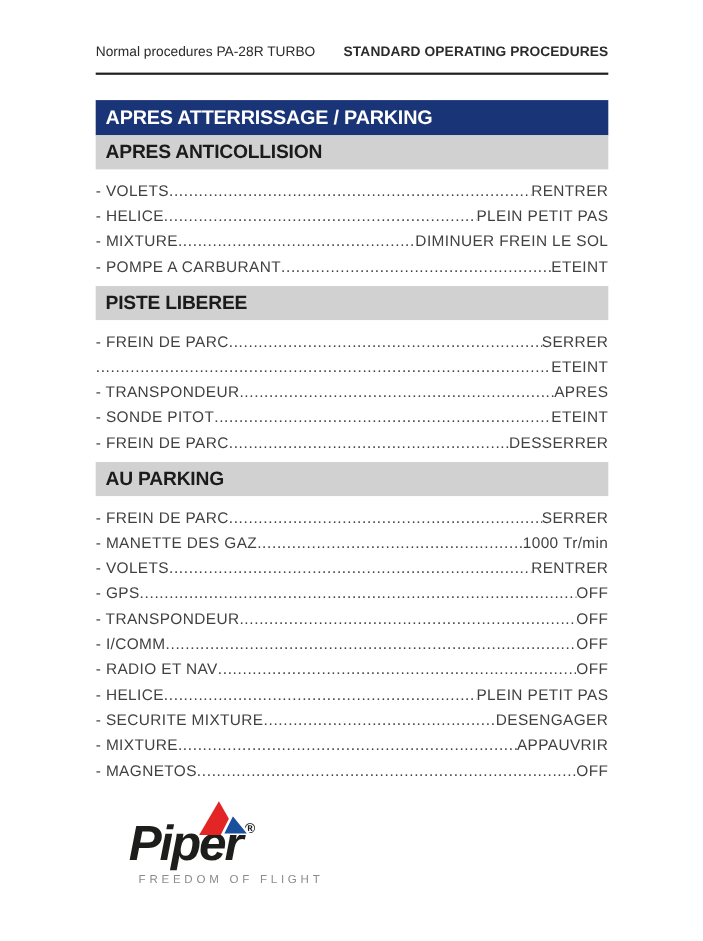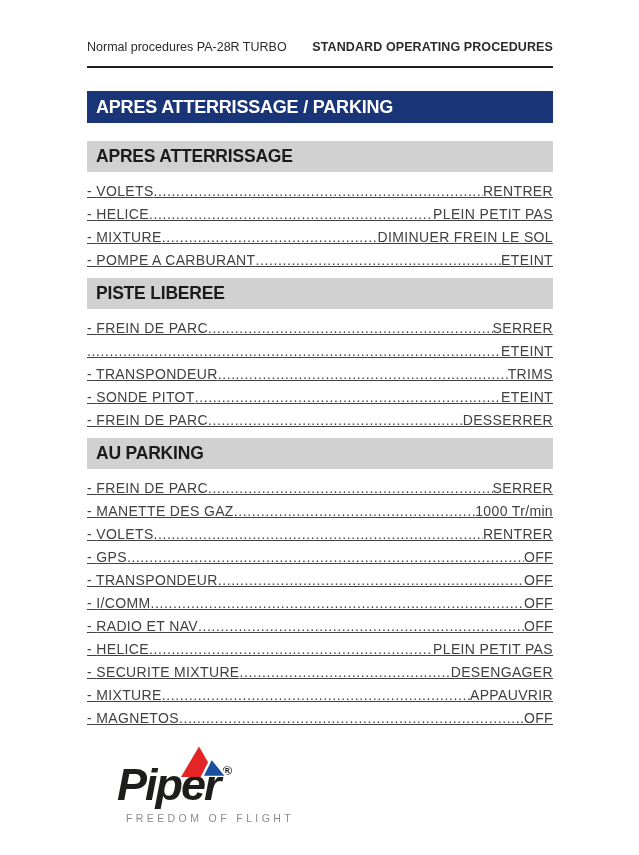--- a/index.html
+++ b/index.html
@@ -24,21 +24,20 @@
     font-size: 12.5px;
     color: #2b2b2b;
     padding-bottom: 12px;
     border-bottom: 2px solid #1f1f1f;
   }
   .doc-header .hdr-right { font-weight: bold; letter-spacing: 0.1px; }
 
   
   .banner {
     margin-top: 23px;
-    margin-bottom: 18px;
     height: 32px;
     background: #1A3478;
     color: #ffffff;
     font-weight: bold;
     font-size: 18px;
     letter-spacing: -0.2px;
     display: flex;
     align-items: center;
     padding-left: 9px;
   }
@@ -60,21 +59,20 @@
   .items { padding: 8px 0 6px 0; }
   .item {
     display: flex;
     align-items: baseline;
     height: 23px;
     line-height: 23px;
     font-size: 14px;
     letter-spacing: 0.35px;
     color: #414141;
     white-space: nowrap;
-    text-decoration: underline;
   }
   .item .label::before { content: "- "; }
   .item .dots {
     flex: 1 1 auto;
     min-width: 0;
     overflow: hidden;
   }
   .item .dots::after {
     content: "....................................................................................................................................................................................................................................";
     letter-spacing: 0.6px;
@@ -126,21 +124,21 @@
   <div class="doc-header">
     <span class="hdr-left">Normal procedures PA-28R TURBO</span>
     <span class="hdr-right">STANDARD OPERATING PROCEDURES</span>
   </div>
 
   <div class="banner">
     <span>APRES ATTERRISSAGE / PARKING</span>
   </div>
 
   <div class="section-bar">
-    <span>APRES ATTERRISSAGE</span>
+    <span>APRES ANTICOLLISION</span>
   </div>
   <div class="items">
     <div class="item">
       <span class="label">VOLETS</span>
         <span class="dots"></span>
         <span class="value">RENTRER</span>
     </div>
     <div class="item">
       <span class="label">HELICE</span>
         <span class="dots"></span>
@@ -167,21 +165,21 @@
         <span class="dots"></span>
         <span class="value">SERRER</span>
     </div>
     <div class="item">
         <span class="dots"></span>
         <span class="value">ETEINT</span>
     </div>
     <div class="item">
       <span class="label">TRANSPONDEUR</span>
         <span class="dots"></span>
-        <span class="value">TRIMS</span>
+        <span class="value">APRES</span>
     </div>
     <div class="item">
       <span class="label">SONDE PITOT</span>
         <span class="dots"></span>
         <span class="value">ETEINT</span>
     </div>
     <div class="item">
       <span class="label">FREIN DE PARC</span>
         <span class="dots"></span>
         <span class="value">DESSERRER</span>

